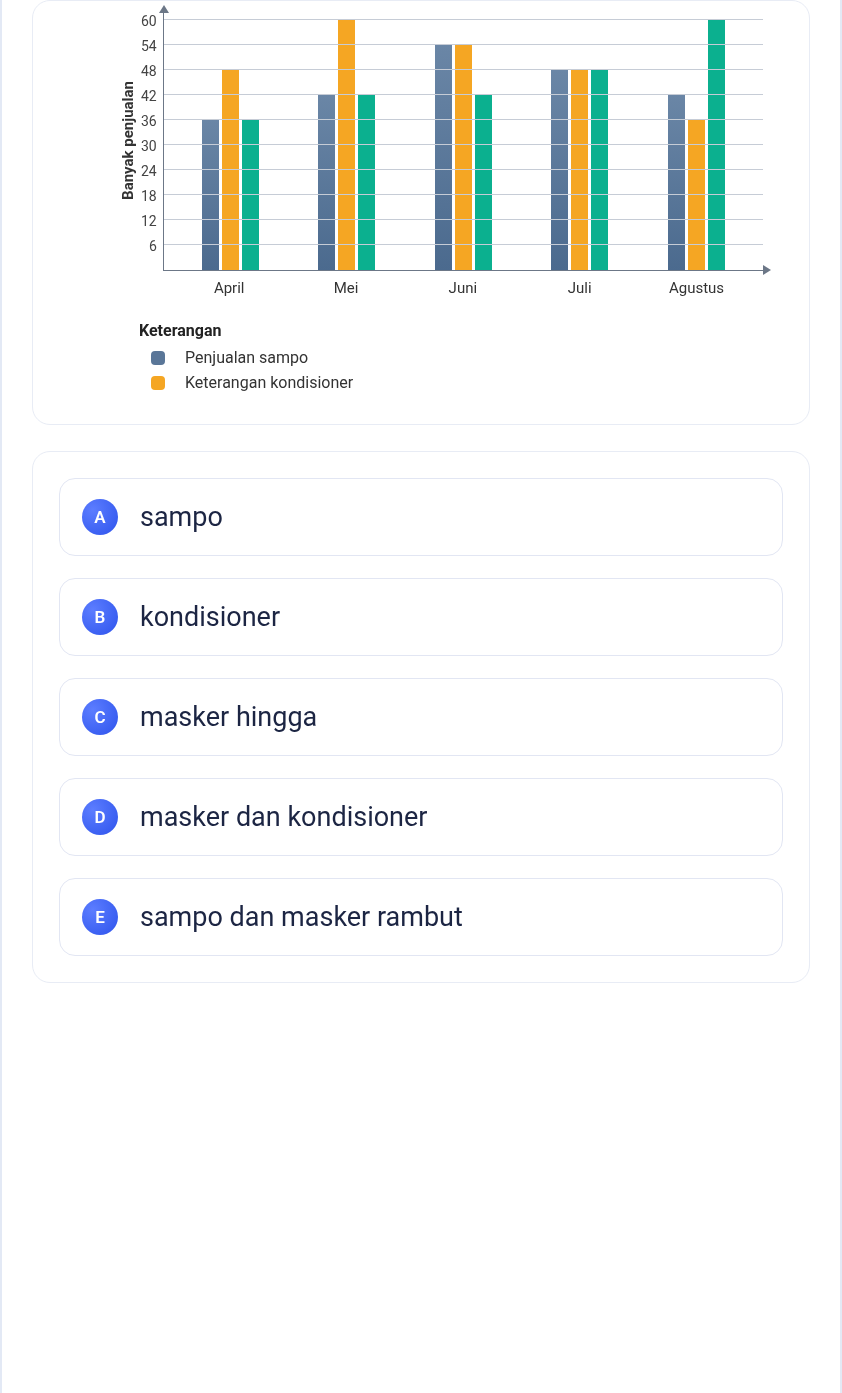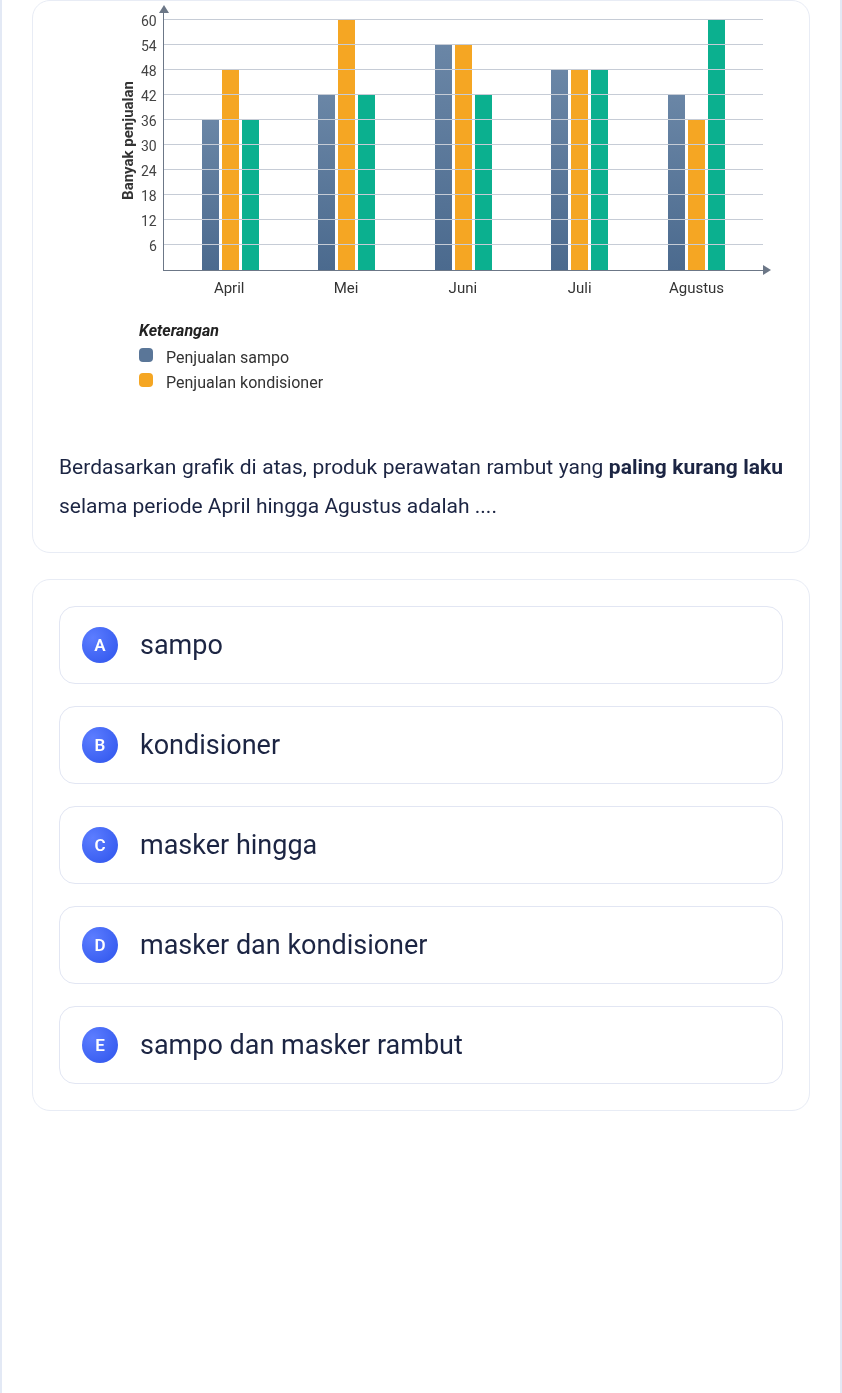--- a/index.html
+++ b/index.html
@@ -54,22 +54,22 @@
     .bars { position:absolute; inset:0; display:flex; justify-content:space-around; align-items:flex-end; padding:0 8px; }
     .group { display:flex; align-items:flex-end; gap:3px; }
     .bar { width:17px; }
     .c0 { background: linear-gradient(180deg,#6a86a6,#4b6a8e); }
     .c1 { background: #f5a623; }
     .c2 { background: #0bb08f; }
     .xticks { display:flex; justify-content:space-around; margin-top:8px; padding:0 8px; margin-right:20px; margin-left: 0;}
     .xtick { font-size:15px; color:#333; text-align:center; flex:1; }
     .xlabel { text-align:center; font-weight:700; font-size:15px; margin-top:4px; color:#222;}
     .legend-wrap { margin-left: 80px; margin-top: 24px; }
-    .legend-title { font-weight:700; color:#222; font-size:16px; margin-bottom:8px;font-style:italic;}
-    .legend-row { display:flex; gap:13px; margin:6px 0; }
+    .legend-title { font-weight:700; color:#222; font-size:16px; margin-bottom:8px;}
+    .legend-row { display:flex; align-items:center; gap:20px; margin:6px 12px; }
     .swatch { width:14px; height:14px; border-radius:4px; }
     .legend-text { font-size:16px; color:#333; }
     .question {
       margin-top: 56px;
       font-size: 21px;
       line-height: 1.85;
       color: #1c2543;
       text-align: justify;
     }
     .options { }
@@ -177,29 +177,26 @@
       </div>
       <div class="legend-wrap">
         <div class="legend-title">Keterangan</div>
         <div id="legend-items">
             <div class="legend-row">
               <div class="swatch c0" style="background: rgb(90, 118, 152);"></div>
               <div class="legend-text">Penjualan sampo</div>
             </div>
             <div class="legend-row">
               <div class="swatch c1" style="background: rgb(245, 166, 35);"></div>
-              <div class="legend-text">Penjualan kondisioner</div>
+              <div class="legend-text">Keterangan kondisioner</div>
             </div>
           </div>
       </div>
     </div>
 
-    <div class="question">
-      <span>Berdasarkan grafik di atas, produk perawatan rambut yang </span><b>paling kurang laku</b><span> selama periode April hingga Agustus adalah ....</span>
-    </div>
   </div>
 
   <div class="options card" style="padding:26px 26px 4px 26px;">
     <div id="options-list">
         <div class="option">
           <div class="badge">A</div>
           <div class="option-text">sampo</div>
         </div>
         <div class="option">
           <div class="badge">B</div>

